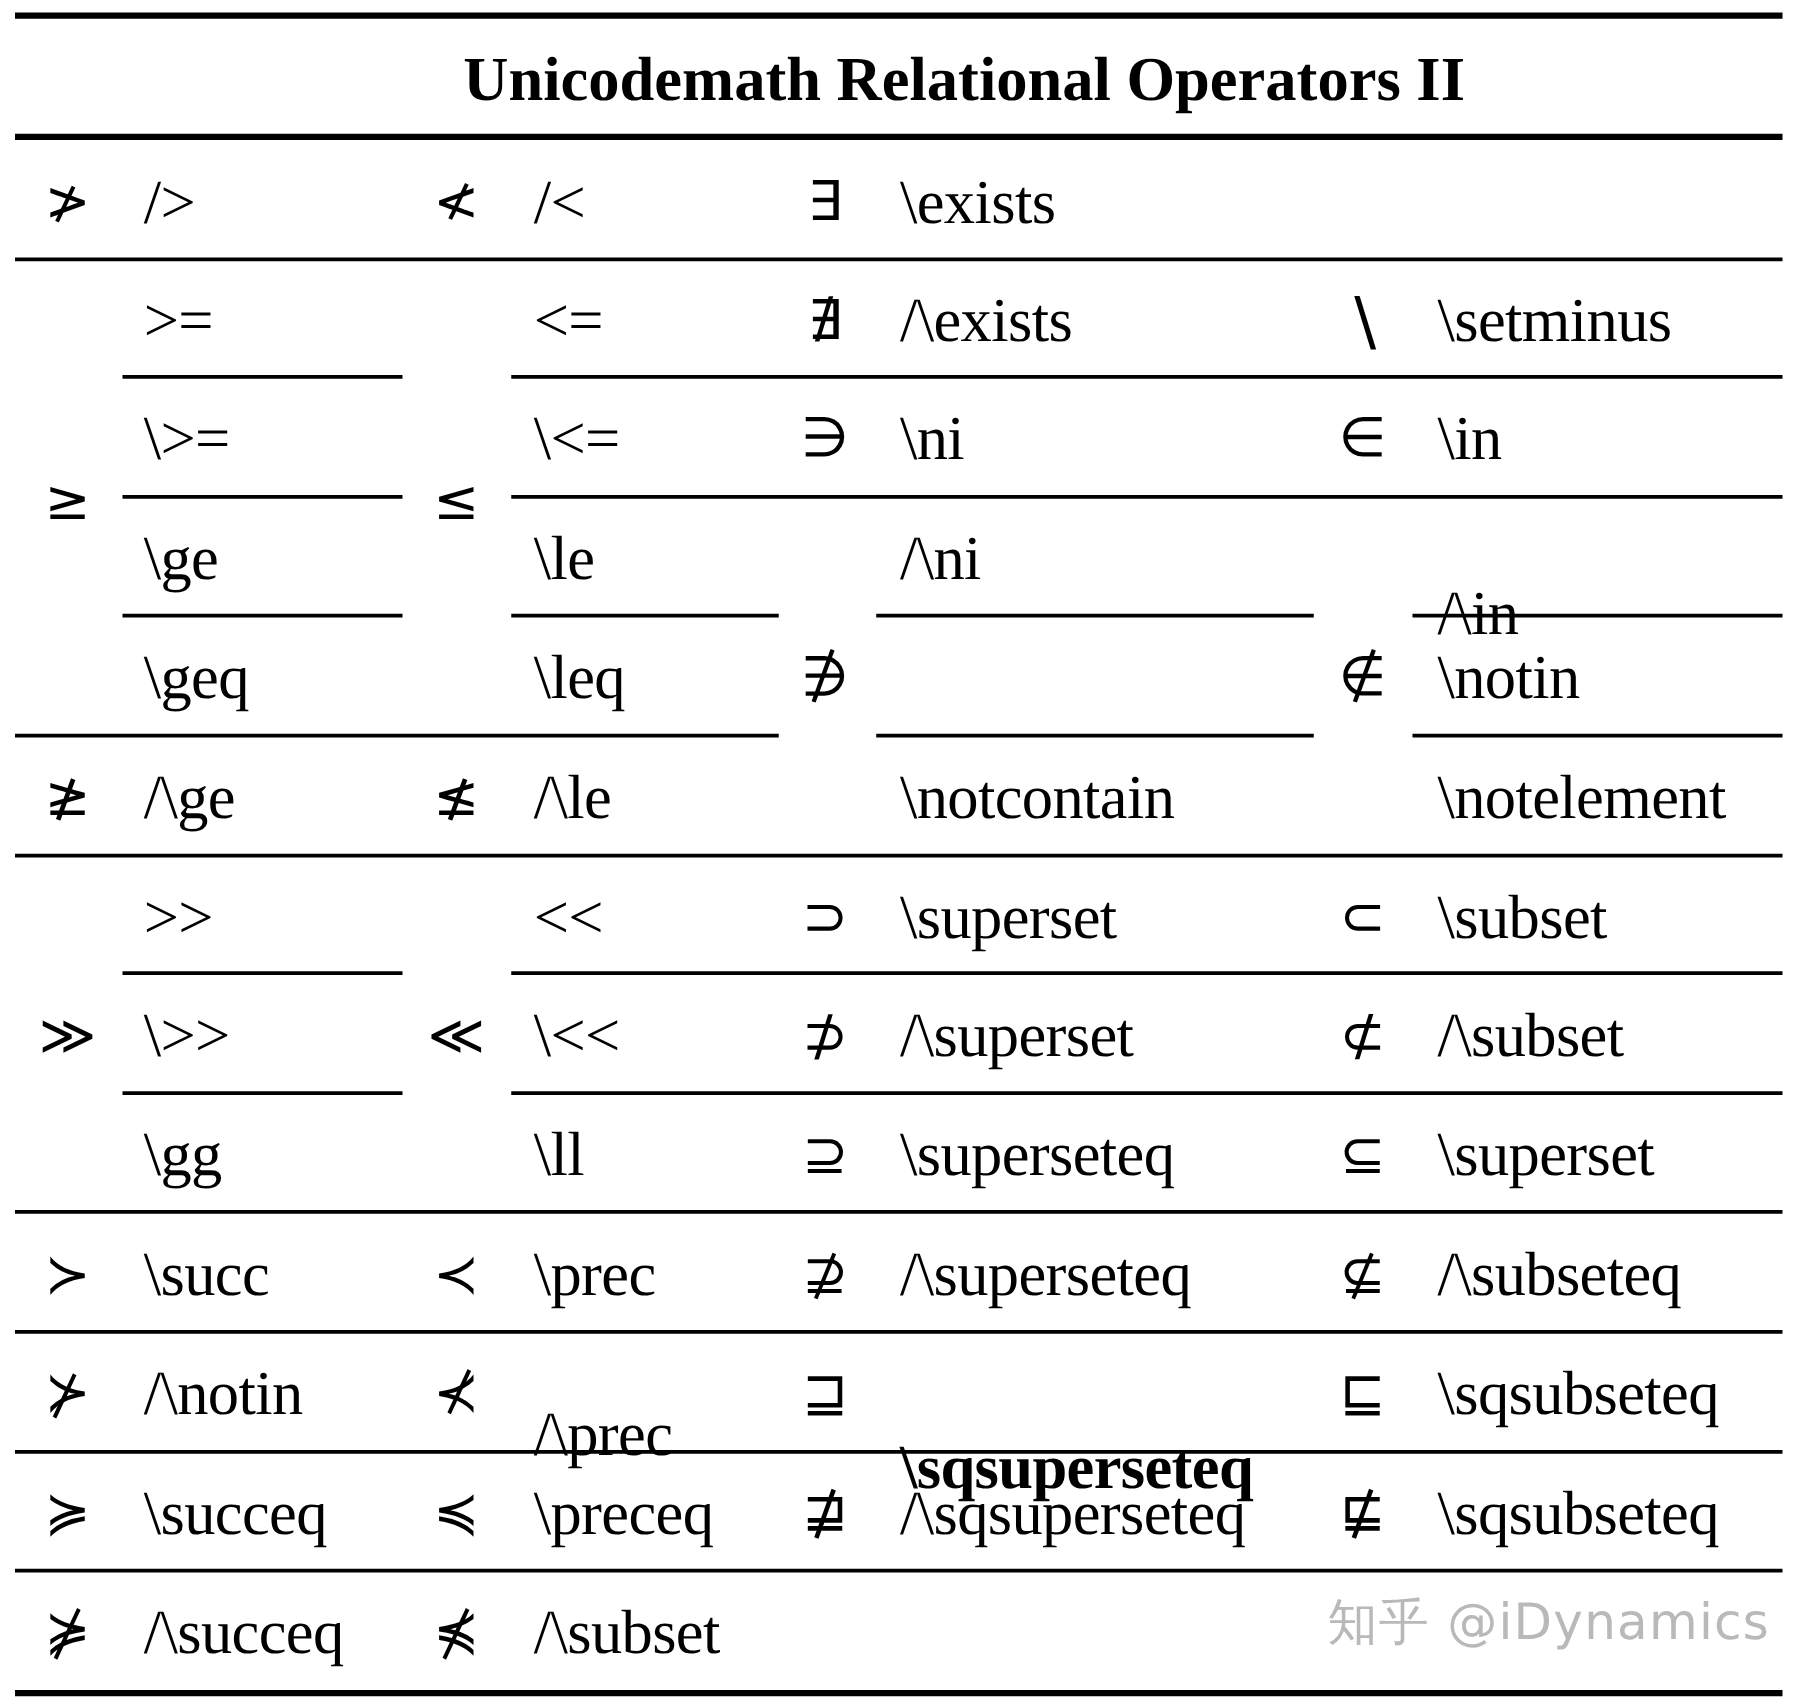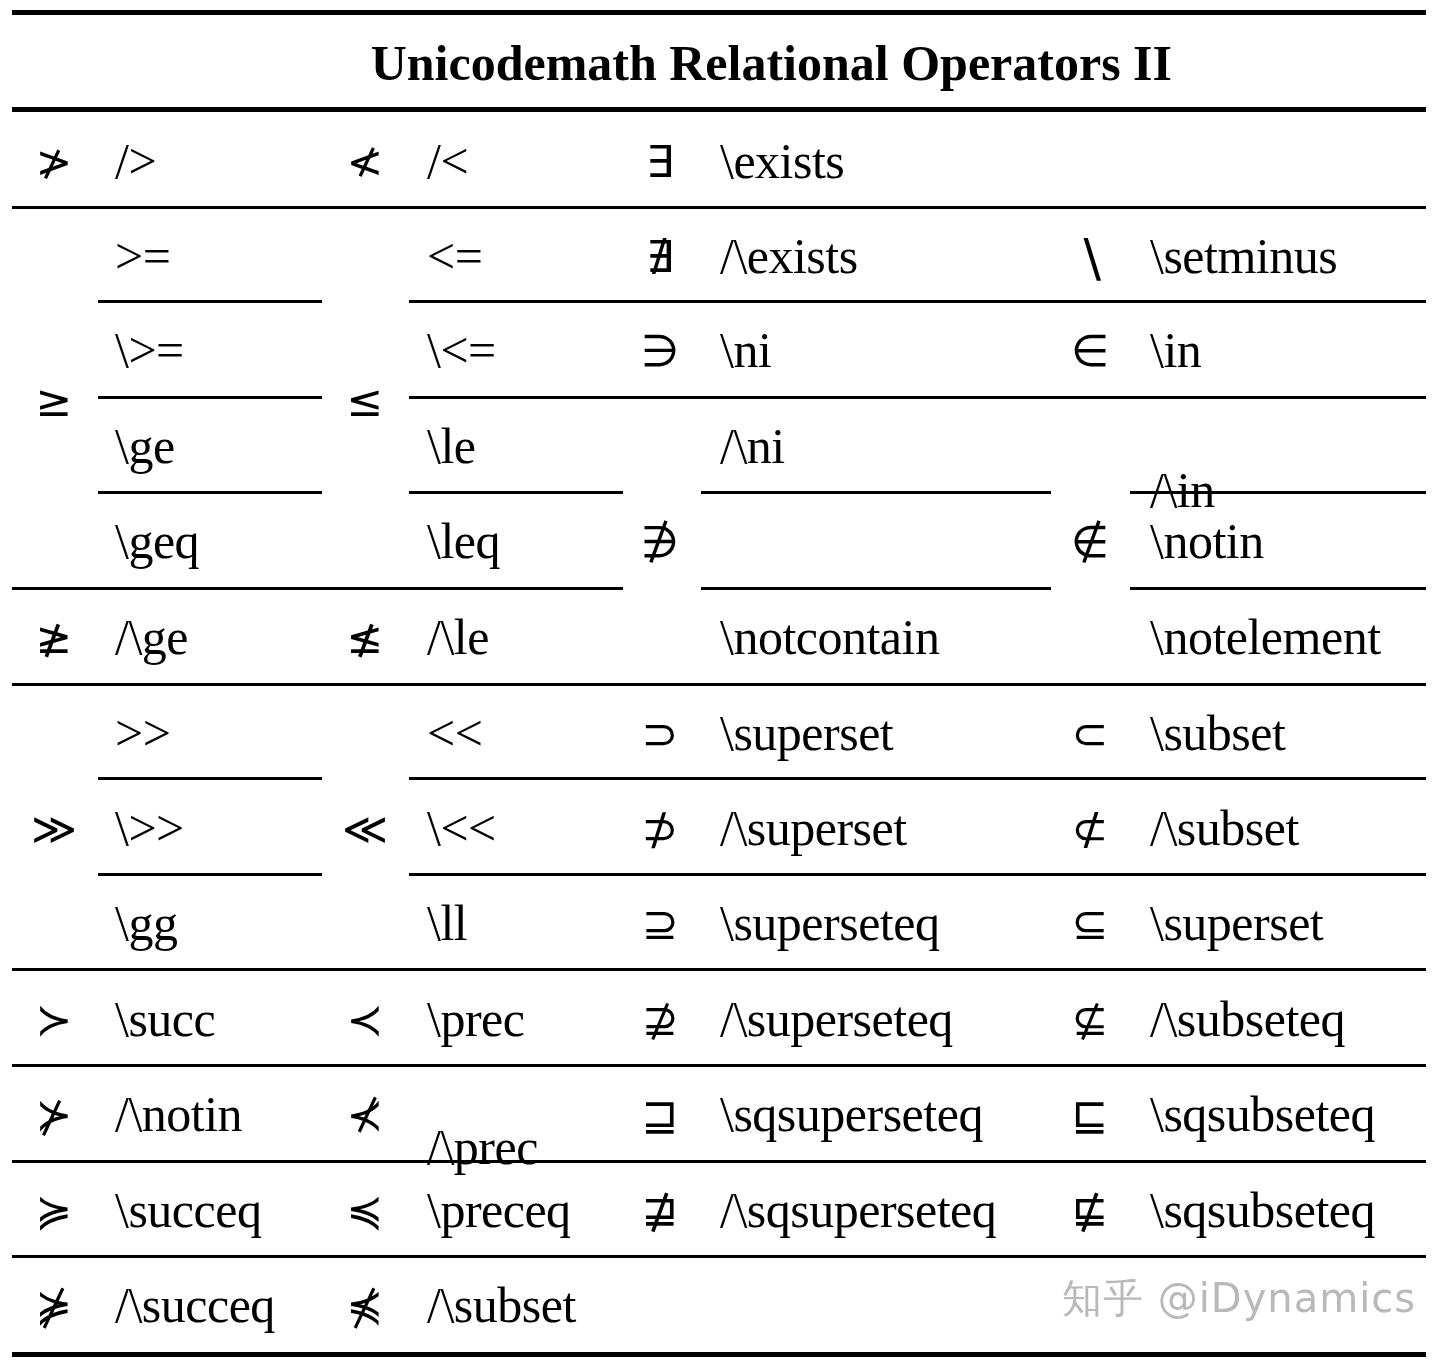--- a/index.html
+++ b/index.html
@@ -127,21 +127,21 @@
 <div class="sym" style="left:620px;top:972px;">⊉</div>
 <div class="code" style="left:720px;top:972px;">/\superseteq</div>
 <div class="sym" style="left:1050px;top:972px;">⊈</div>
 <div class="code" style="left:1150px;top:972px;">/\subseteq</div>
 
 <div class="sym" style="left:14px;top:1067px;">⊁</div>
 <div class="code" style="left:115px;top:1067px;">/\notin</div>
 <div class="sym" style="left:325px;top:1067px;">⊀</div>
 <div class="code" style="left:427px;top:1067px;margin-top:33px;">/\prec</div>
 <div class="sym" style="left:620px;top:1067px;">⊒</div>
-<div class="code" style="left:720px;top:1067px;">\sqsuperseteq</div>
+<div class="code" style="left:720px;top:1126px;font-weight:bold;">\sqsuperseteq</div>
 <div class="sym" style="left:1050px;top:1067px;">⊑</div>
 <div class="code" style="left:1150px;top:1067px;">\sqsubseteq</div>
 
 <div class="sym" style="left:14px;top:1163px;">≽</div>
 <div class="code" style="left:115px;top:1163px;">\succeq</div>
 <div class="sym" style="left:325px;top:1163px;">≼</div>
 <div class="code" style="left:427px;top:1163px;">\preceq</div>
 <div class="sym" style="left:620px;top:1163px;">⋣</div>
 <div class="code" style="left:720px;top:1163px;">/\sqsuperseteq</div>
 <div class="sym" style="left:1050px;top:1163px;">⋢</div>

